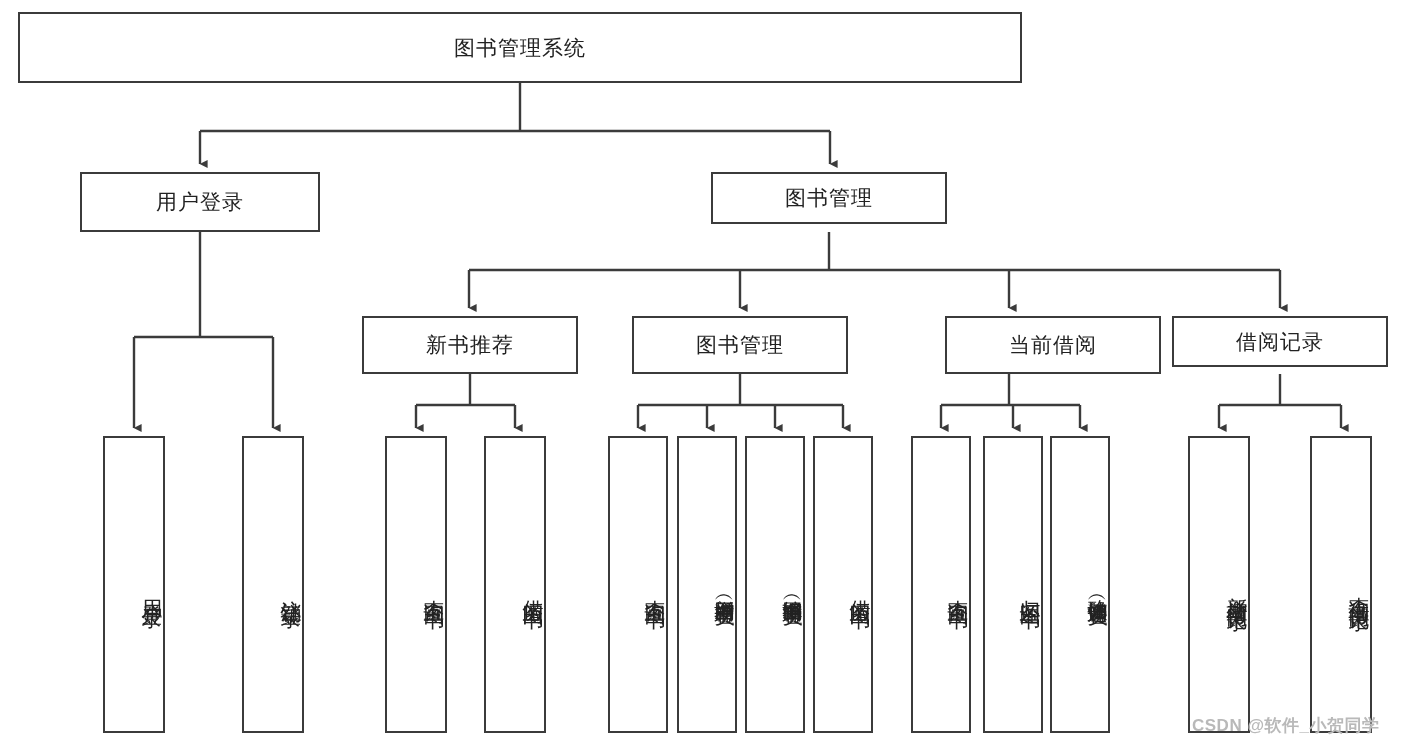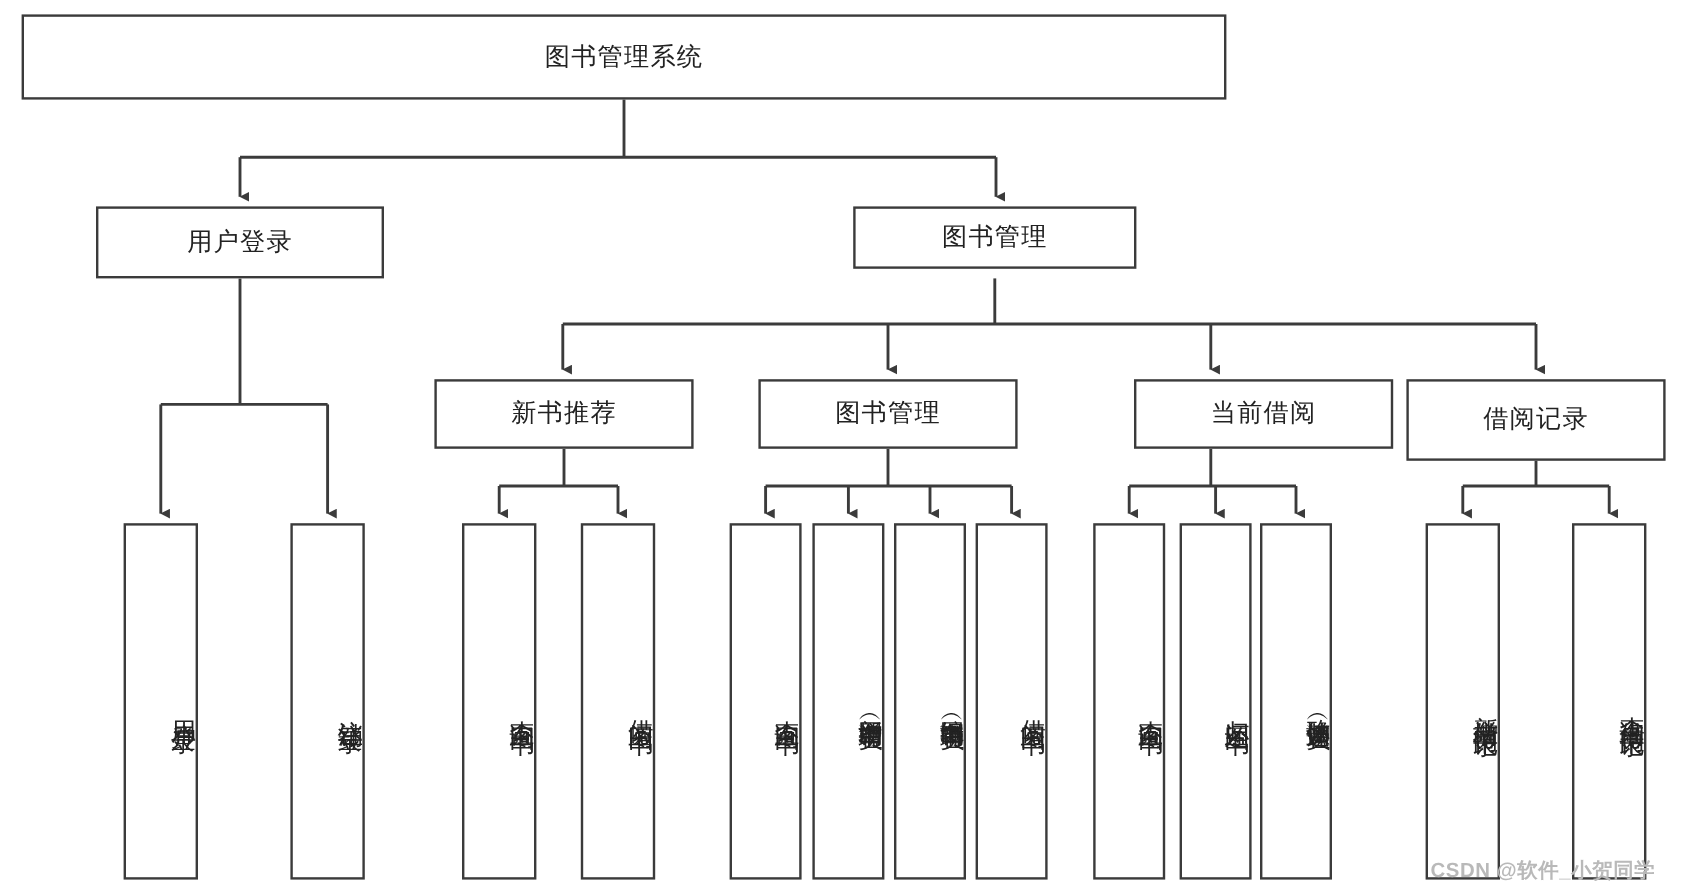--- a/index.html
+++ b/index.html
@@ -128,21 +128,21 @@
   <div class="node horiz" style="left:80px; top:172px; width:240px; height:60px;">用户登录</div>
 
   <div class="node horiz" style="left:711px; top:172px; width:236px; height:52px;">图书管理</div>
 
   <div class="node horiz" style="left:362px; top:316px; width:216px; height:58px;">新书推荐</div>
 
   <div class="node horiz" style="left:632px; top:316px; width:216px; height:58px;">图书管理</div>
 
   <div class="node horiz" style="left:901px; top:316px; width:216px; height:58px;margin-left:44px;">当前借阅</div>
 
-  <div class="node horiz" style="left:1172px; top:316px; width:216px; height:68px;">借阅记录</div>
+  <div class="node horiz" style="left:1172px; top:316px; width:216px; height:51px;">借阅记录</div>
 
   <div class="node vert" style="left:103px; top:436px; width:62px; height:297px;">用户登录</div>
 
   <div class="node vert" style="left:242px; top:436px; width:62px; height:297px;">注销登录</div>
 
   <div class="node vert" style="left:385px; top:436px; width:62px; height:297px;">查询图书</div>
 
   <div class="node vert" style="left:484px; top:436px; width:62px; height:297px;">借阅图书</div>
 
   <div class="node vert" style="left:608px; top:436px; width:60px; height:297px;">查询图书</div>

